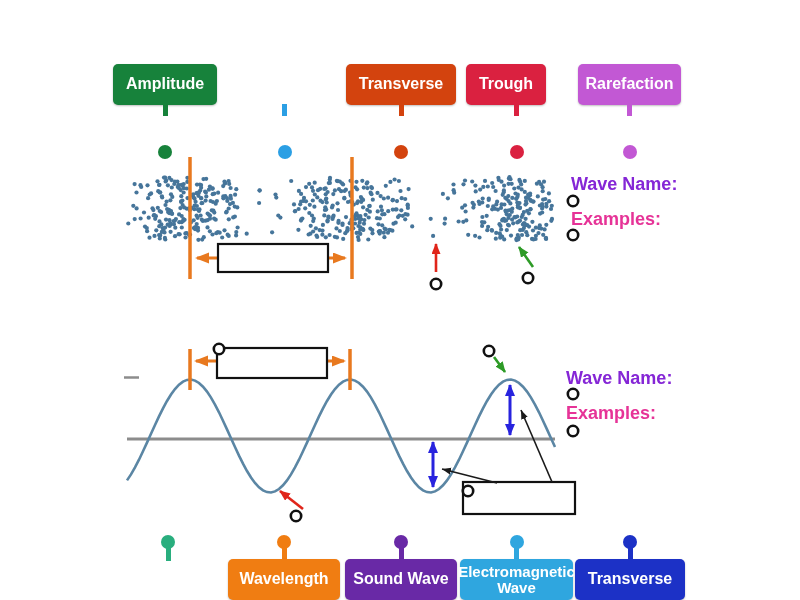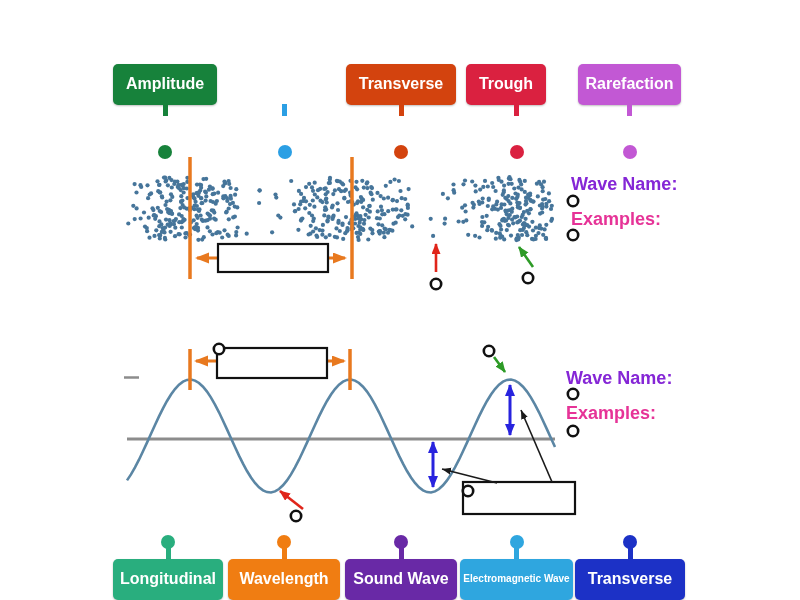--- a/index.html
+++ b/index.html
@@ -10,21 +10,21 @@
   }
   svg{position:absolute;left:0;top:0;}
   
   .chip{position:absolute;}
   .chip .chip-box{
     background:currentColor;border-radius:5px;height:41px;width:100%;
     display:flex;align-items:center;justify-content:center;
     box-shadow:0 1px 2px rgba(0,0,0,.25);
   }
   .chip .txt{color:#fff;font-weight:700;font-size:16px;line-height:1.05;text-align:center;}
-  .chip.small .txt{font-size:10px;}
+  .chip.small .txt{font-size:15px;}
   .pin-stem{position:absolute;left:50%;width:5px;margin-left:-2.5px;background:currentColor;}
   .pin-dot{position:absolute;left:50%;width:14px;height:14px;margin-left:-7px;border-radius:50%;background:currentColor;}
   .chip.top .pin-stem{top:40px;height:12px;}
   .chip.top .pin-dot{top:81px;}
   .chip.top .chip-box{position:absolute;top:0;}
   .chip.bottom{height:64px;}
   .chip.bottom .pin-dot{top:0px;}
   .chip.bottom .pin-stem{top:12px;height:14px;}
   .chip.bottom .chip-box{position:absolute;top:24px;}
   .chip.top{height:96px;}
@@ -827,23 +827,20 @@
   </div>
 
   <div class="side-label wave-name" style="left:571px;top:142px">Wave Name:</div>
   <div class="side-label examples" style="left:571px;top:177px">Examples:</div>
   <div class="side-label wave-name" style="left:566px;top:336px">Wave Name:</div>
   <div class="side-label examples" style="left:566px;top:371px">Examples:</div>
 
   <div class="chip bottom" style="left: 113px; top: 503px; width: 110px; color: rgb(41, 174, 126);">
     <div class="pin-dot"></div>
     <div class="pin-stem"></div>
-    <div class="chip-box" style="width:110px">
-        <span class="txt">Longitudinal</span>
-      </div>
   </div>
   <div class="chip bottom" style="left: 228px; top: 503px; width: 112px; color: rgb(240, 125, 18);">
     <div class="pin-dot"></div>
     <div class="pin-stem"></div>
     <div class="chip-box" style="width:112px">
         <span class="txt">Wavelength</span>
       </div>
   </div>
   <div class="chip bottom" style="left: 345px; top: 503px; width: 112px; color: rgb(105, 41, 166);">
     <div class="pin-dot"></div>

